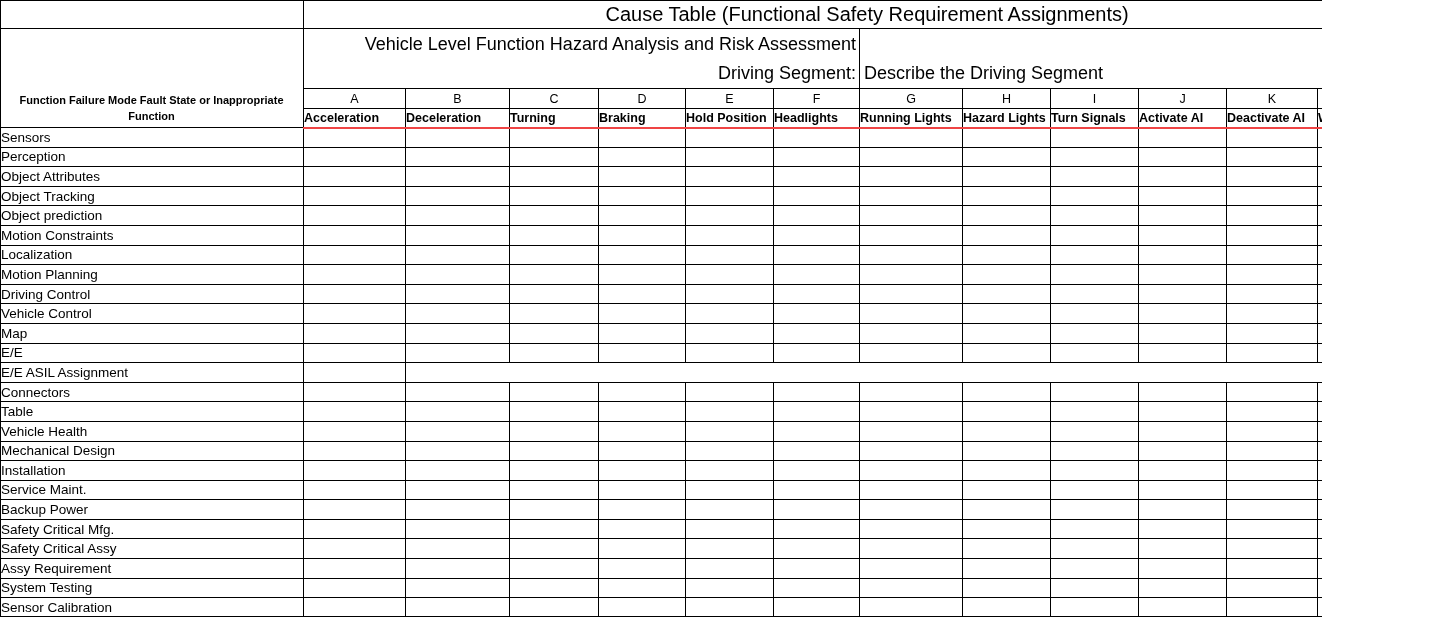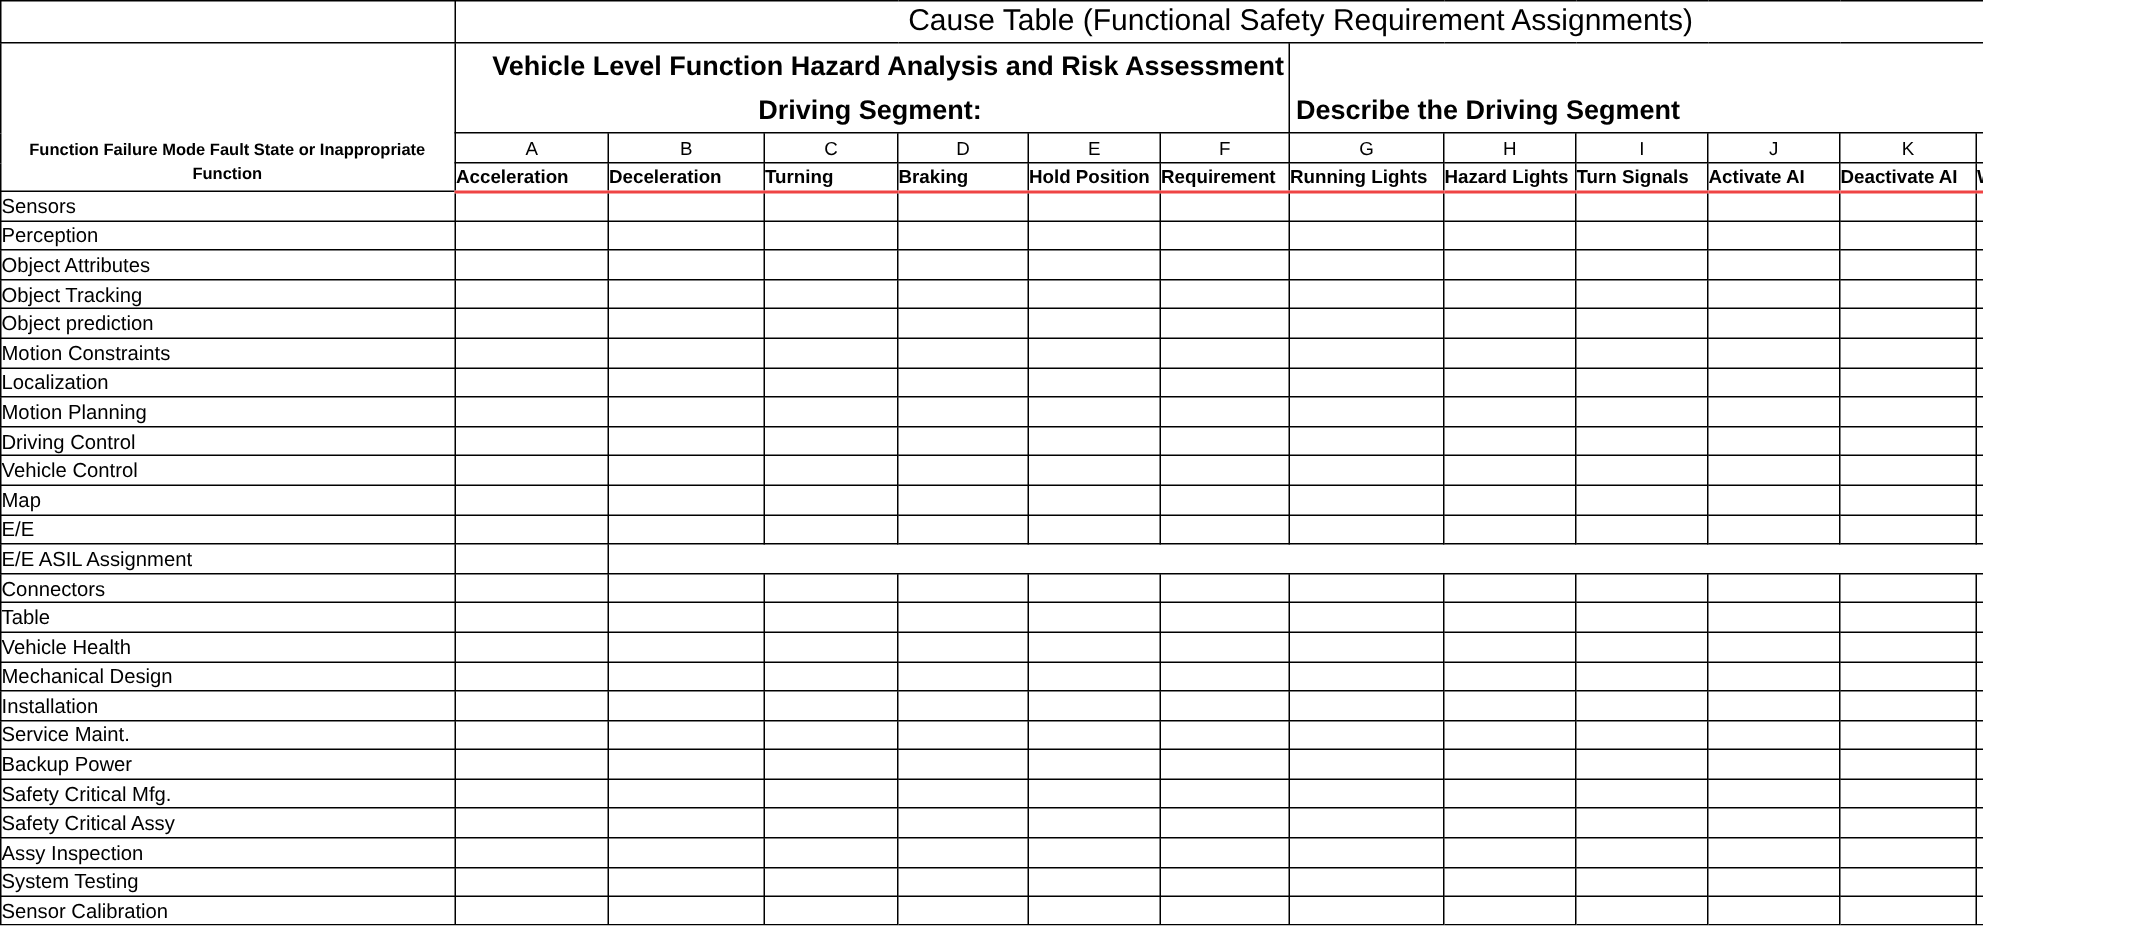--- a/index.html
+++ b/index.html
@@ -16,23 +16,23 @@
   
   td.spacer{border:none;background:transparent;}
   
   td.banner1{
     border:2px solid #000;text-align:center;vertical-align:middle;
     font-size:20px;font-weight:bold;
   }
   
   td.b2l{border-top:2px solid #000;vertical-align:middle;}
   td.b2r{border-top:2px solid #000;border-right:2px solid #000;vertical-align:middle;}
-  .b2-line{height:29px;line-height:29px;font-weight:bold;font-size:18px;}
+  .b2-line{height:29px;line-height:29px;font-weight:normal;font-size:18px;}
   .b2-line.subtitle{text-align:right;padding-right:3px;}
-  .b2-line.seg-label{text-align:center;padding-right:3px;}
+  .b2-line.seg-label{text-align:right;padding-right:3px;}
   .b2-line.tbl-num{text-align:right;padding-right:16px;font-size:16px;}
   .b2-line.seg-value{text-align:left;padding-left:4px;}
   
   td.leftbox{
     border:2px solid #000;vertical-align:bottom;text-align:center;
   }
   .leftbox-text{
     font-weight:bold;font-size:11px;line-height:1.45;
     white-space:normal;padding:0 5px 2px 4px;
   }
@@ -103,21 +103,21 @@
           <th>J</th>
           <th>K</th>
           <th>L</th>
         </tr>
       <tr class="r-labels" id="labels-row" style="height:19px">
           <th>Acceleration</th>
           <th>Deceleration</th>
           <th>Turning</th>
           <th>Braking</th>
           <th>Hold Position</th>
-          <th>Requirement</th>
+          <th>Headlights</th>
           <th>Running Lights</th>
           <th>Hazard Lights</th>
           <th>Turn Signals</th>
           <th>Activate AI</th>
           <th>Deactivate AI</th>
           <th>Warning Device</th>
         </tr>
     </tbody>
     <tbody id="grid-body">
         <tr class="grid-row">
@@ -434,21 +434,21 @@
           <td class="cell"></td>
           <td class="cell"></td>
           <td class="cell"></td>
           <td class="cell"></td>
           <td class="cell"></td>
           <td class="cell"></td>
           <td class="cell"></td>
           <td class="cell col-last"></td>
         </tr>
         <tr class="grid-row">
-          <td class="row-label">Assy Inspection</td>
+          <td class="row-label">Assy Requirement</td>
           <td class="cell"></td>
           <td class="cell"></td>
           <td class="cell"></td>
           <td class="cell"></td>
           <td class="cell"></td>
           <td class="cell"></td>
           <td class="cell"></td>
           <td class="cell"></td>
           <td class="cell"></td>
           <td class="cell"></td>

